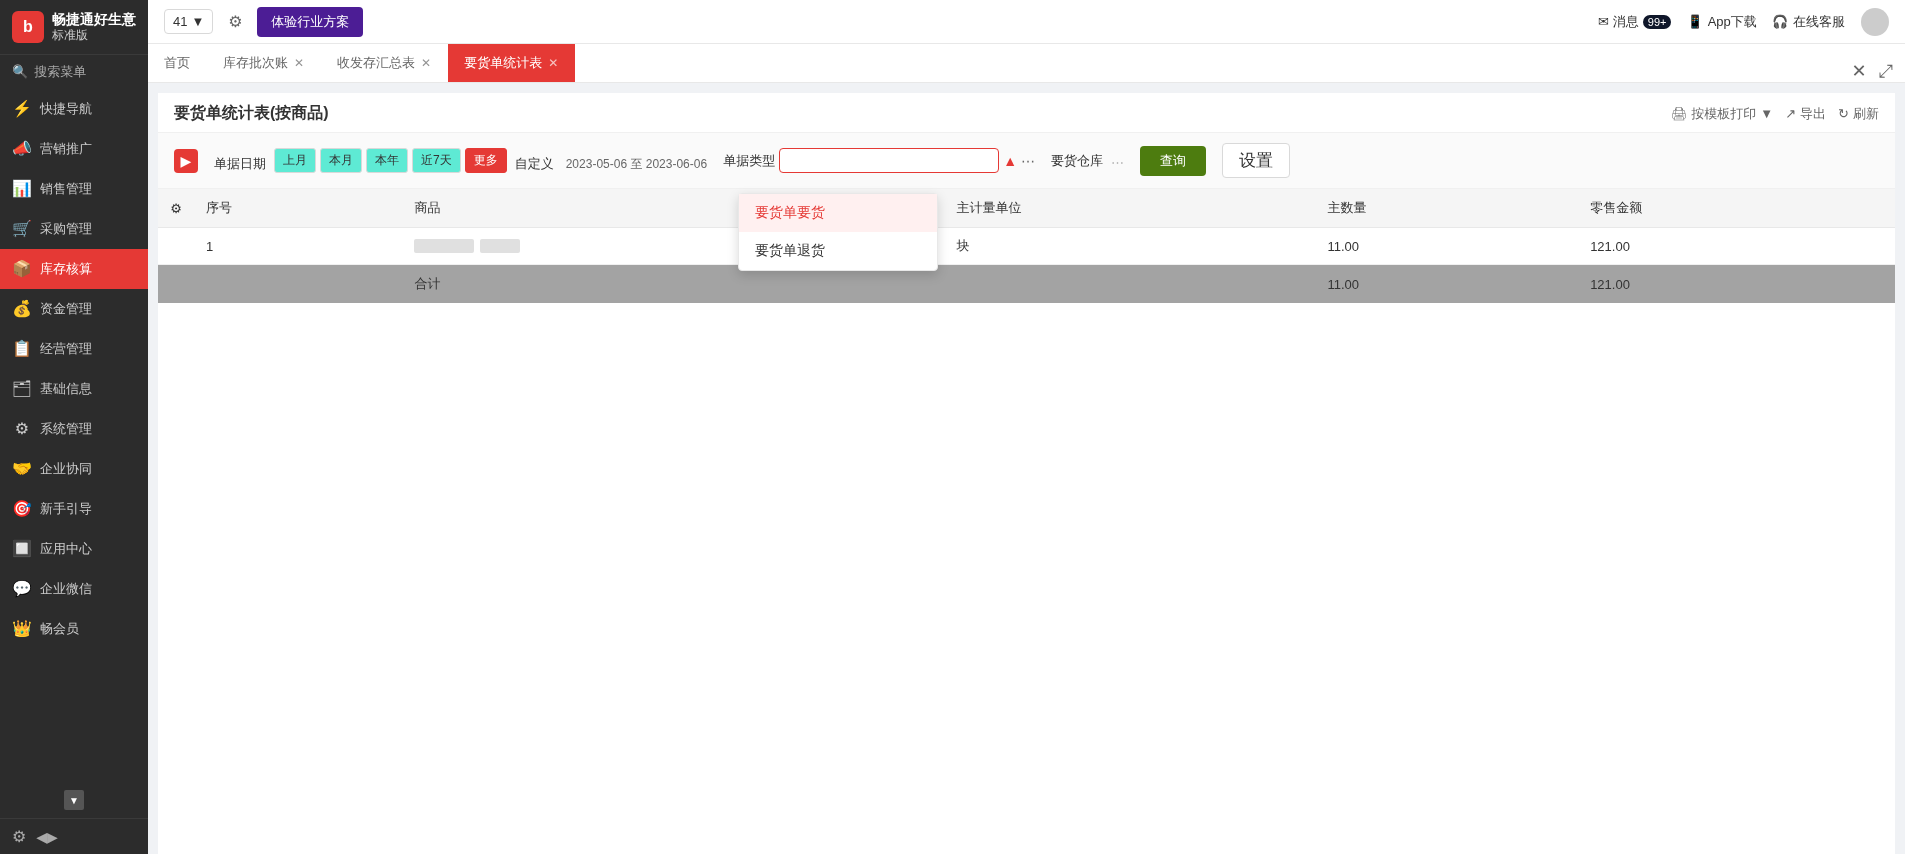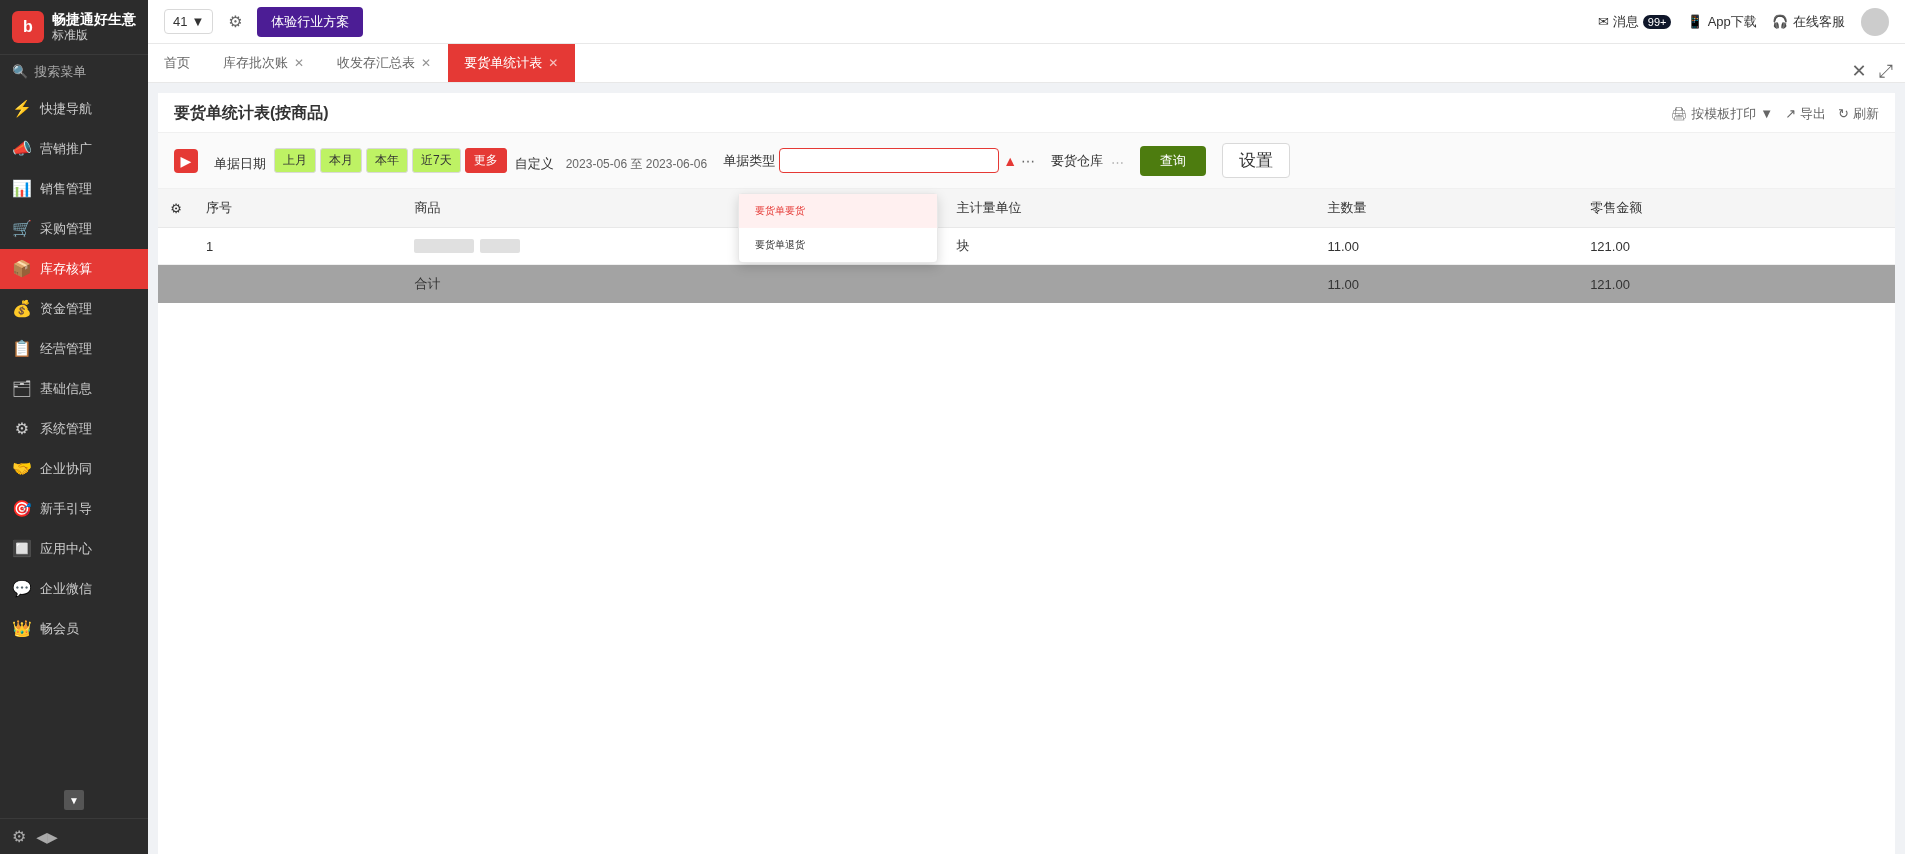--- a/index.html
+++ b/index.html
@@ -293,21 +293,21 @@
       align-items: center;
       gap: 4px;
     }
     .date-btn {
       padding: 3px 8px;
       border: 1px solid #d9d9d9;
       border-radius: 3px;
       cursor: pointer;
       font-size: 12px;
       color: #333;
-      background: #bef264;
+      background: #5eead4;
     }
     .date-btn.more {
       background: #e53935;
       color: #fff;
       border-color: #e53935;
     }
     .date-range {
       font-size: 12px;
       color: #666;
       margin-left: 4px;
@@ -372,21 +372,21 @@
       background: #fff;
       border: 1px solid #e8e8e8;
       border-radius: 4px;
       box-shadow: 0 4px 12px rgba(0,0,0,0.15);
       z-index: 100;
       width: 200px;
     }
     .dropdown-item {
       padding: 10px 16px;
       cursor: pointer;
-      font-size: 10px;
+      font-size: 14px;
       color: #333;
     }
     .dropdown-item.selected { background: #fff0f0; color: #e53935; }
 
     
     .table-container {
       overflow: auto;
     }
     table {
       width: 100%;

